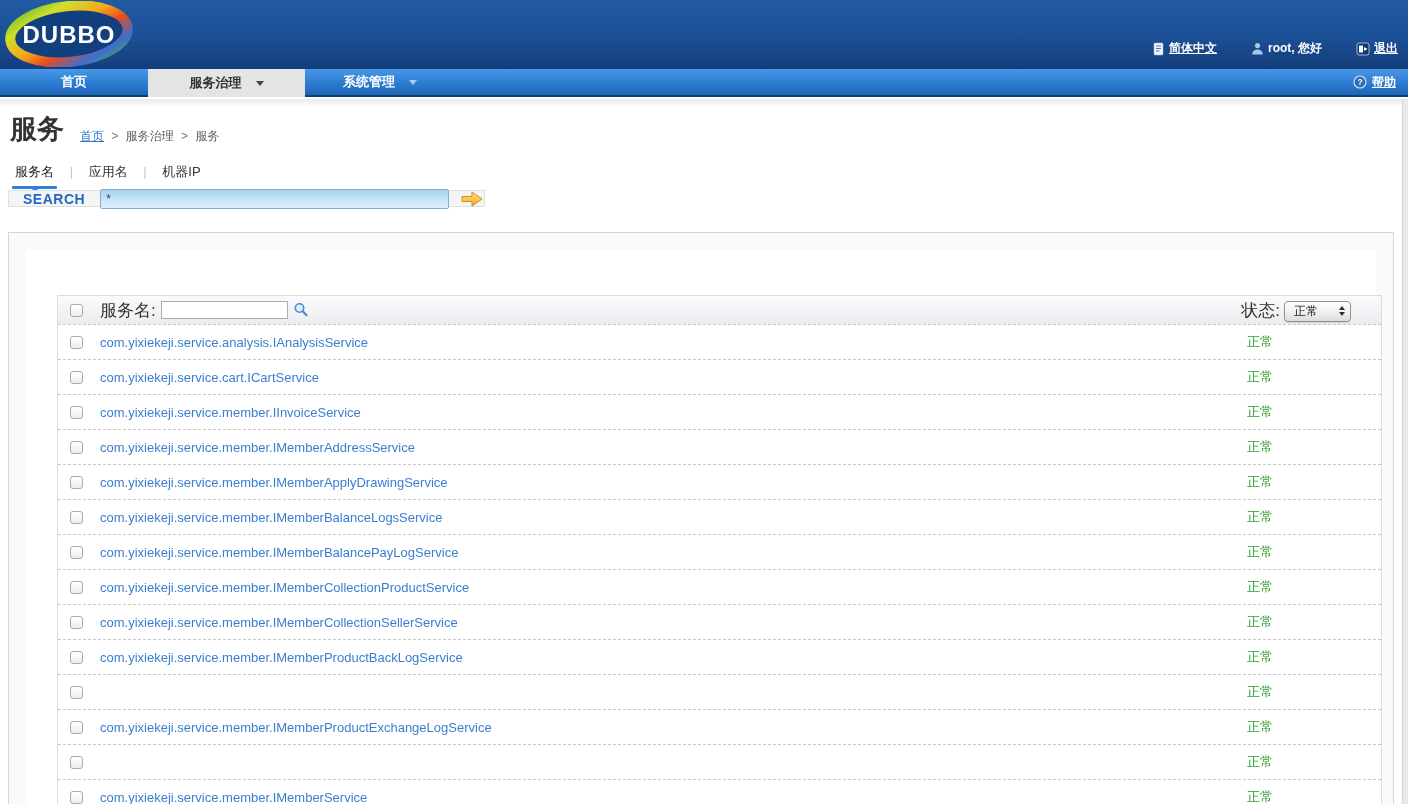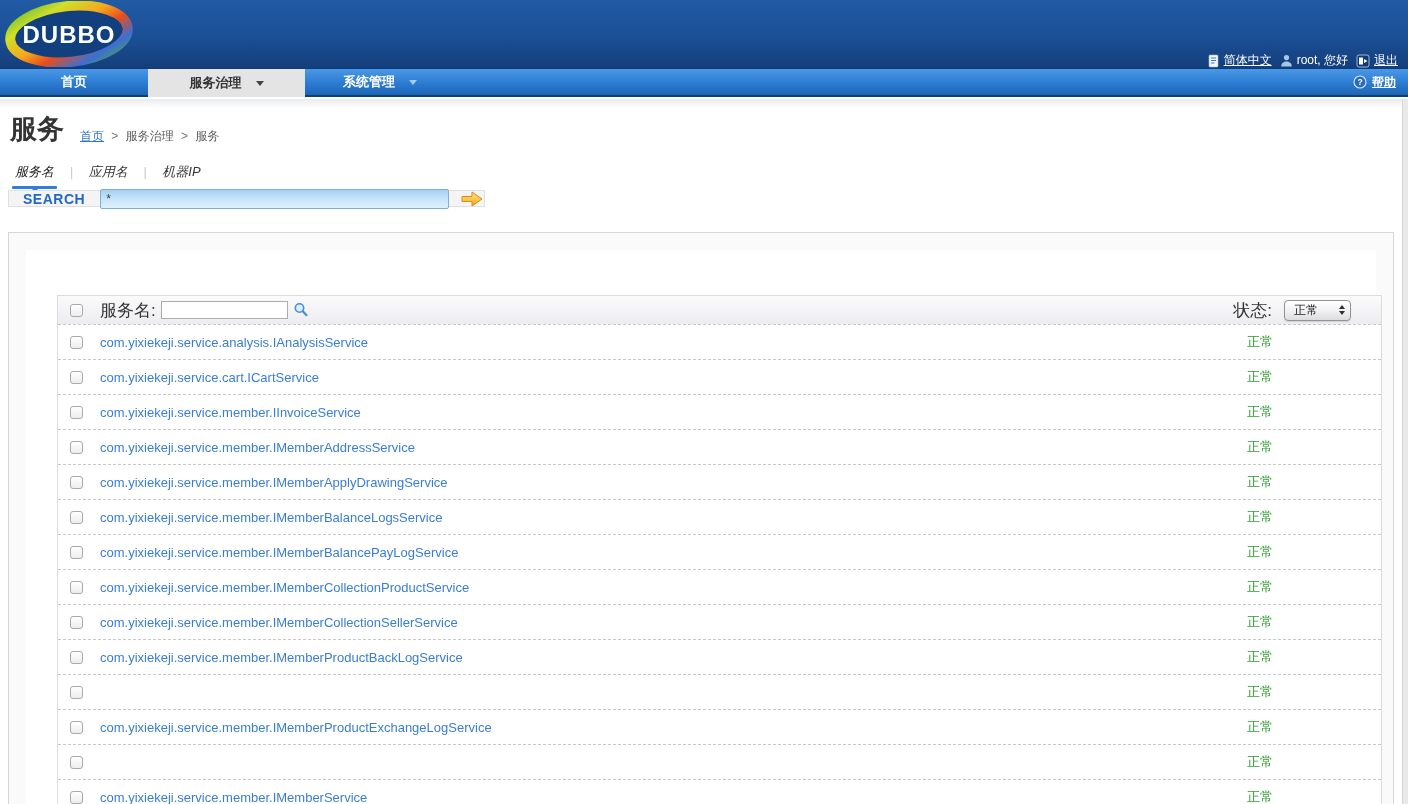--- a/index.html
+++ b/index.html
@@ -3,22 +3,22 @@
 <meta charset="utf-8">
 <style>
   * { margin:0; padding:0; box-sizing:border-box; }
   html,body { width:1408px; height:804px; overflow:hidden; background:#fff;
     font-family:"Liberation Sans", sans-serif; position:relative; }
 
   
   .topbar { position:absolute; top:0; left:0; width:1408px; height:68px;
     background:linear-gradient(180deg,#215ba4 0%,#1b4f95 55%,#143e7b 100%); }
   .logo { position:absolute; left:2px; top:1px; }
-  .topbar-right { position:absolute; right:10px; top:52px; display:flex; align-items:center;
-    gap:8px; color:#fff; font-size:12px; font-weight:normal; }
+  .topbar-right { position:absolute; right:10px; top:40px; display:flex; align-items:center;
+    gap:34px; color:#fff; font-size:12px; font-weight:bold; }
   .tb-item { display:flex; align-items:center; gap:4px; cursor:pointer; }
   .tb-item .lnk { text-decoration:underline; color:#fff; }
   .tb-item .plain { color:#fff; }
 
   
   .navbar { position:absolute; top:68px; left:0; width:1408px; height:29px;
     background:linear-gradient(180deg,#4a98e5 0%,#2e7ed4 50%,#1c65b6 100%);
     border-top:1px solid #0c3e7e; border-bottom:2px solid #11406f;
     display:flex; align-items:stretch; }
   .nav-tab { width:148px; display:flex; align-items:center; justify-content:center;
@@ -36,21 +36,21 @@
     background:linear-gradient(180deg,#e9ebee,#ffffff); }
 
   
   .page-title { position:absolute; left:10px; top:111px; font-size:27px; font-weight:bold;
     color:#333; text-shadow:0 1px 0 #fff; }
   .breadcrumb { position:absolute; left:80px; top:128px; font-size:12px; color:#5a5a5a; }
   .breadcrumb a { color:#2e77c9; text-decoration:underline; cursor:pointer; }
   .breadcrumb .sep { margin:0 4px; color:#777; }
 
   
-  .ftabs { position:absolute; left:15px; top:163px; font-size:13px; color:#333;font-style:italic; }
+  .ftabs { position:absolute; left:15px; top:163px; font-size:13px; color:#333; }
   .ftab { display:inline-block; cursor:pointer; position:relative; }
   .ftab.active { color:#222; }
   .ftab.active::after { content:""; position:absolute; left:-3px; right:-3px; bottom:-8px;
     height:3px; background:#2f7ed8; border-radius:1px; }
   .ftab.active::before { content:""; position:absolute; left:50%; margin-left:-4px; bottom:-15px;
     border:4px solid transparent; border-top-color:#2f7ed8; }
   .ftab-sep { color:#c9c9c9; margin:0 12px; }
 
   
   .searchbar { position:absolute; left:8px; top:190px; width:477px; height:17px;
@@ -72,21 +72,21 @@
   .thead { height:29px; background:linear-gradient(180deg,#fbfbfc 0%,#ededf1 100%);
     border-bottom:1px dashed #c8c8c8; display:flex; align-items:center; }
   .chk-col { width:42px; padding-left:12px; flex:0 0 42px; display:flex; align-items:center; }
   .checkbox { width:13px; height:13px; border:1px solid #a9a9a9; border-radius:3px;
     background:linear-gradient(180deg,#fff,#ededed); display:inline-block; cursor:pointer; }
   .th-label { font-size:17px; color:#333; }
   .filter-input { margin-left:5px; width:127px; height:18px; border:1px solid #acacac;
     font-size:12px; padding:0 4px; outline:none; background:#fff;
     font-family:"Liberation Sans",sans-serif; }
   .mag { margin-left:5px; cursor:pointer; display:flex; }
-  .th-right { margin-left:auto; margin-right:30px; display:flex; align-items:center; gap:12px; }
+  .th-right { margin-left:auto; margin-right:30px; display:flex; align-items:flex-end; gap:4px; }
   .select { width:67px; height:21px; border:1px solid #929292; border-radius:4px;
     background:linear-gradient(180deg,#ffffff 0%,#f2f2f4 50%,#dcdcdf 100%);
     display:flex; align-items:center; cursor:pointer;
     box-shadow:0 1px 1px rgba(0,0,0,0.12); }
   .select .sel-val { font-size:12px; color:#222; padding-left:9px; flex:1; }
   .stepper { width:14px; display:flex; flex-direction:column; align-items:center; gap:2px;
     padding-right:3px; }
   .step-up { width:0; height:0; border-left:3px solid transparent; border-right:3px solid transparent;
     border-bottom:4px solid #2e2e2e; }
   .step-down { width:0; height:0; border-left:3px solid transparent; border-right:3px solid transparent;

